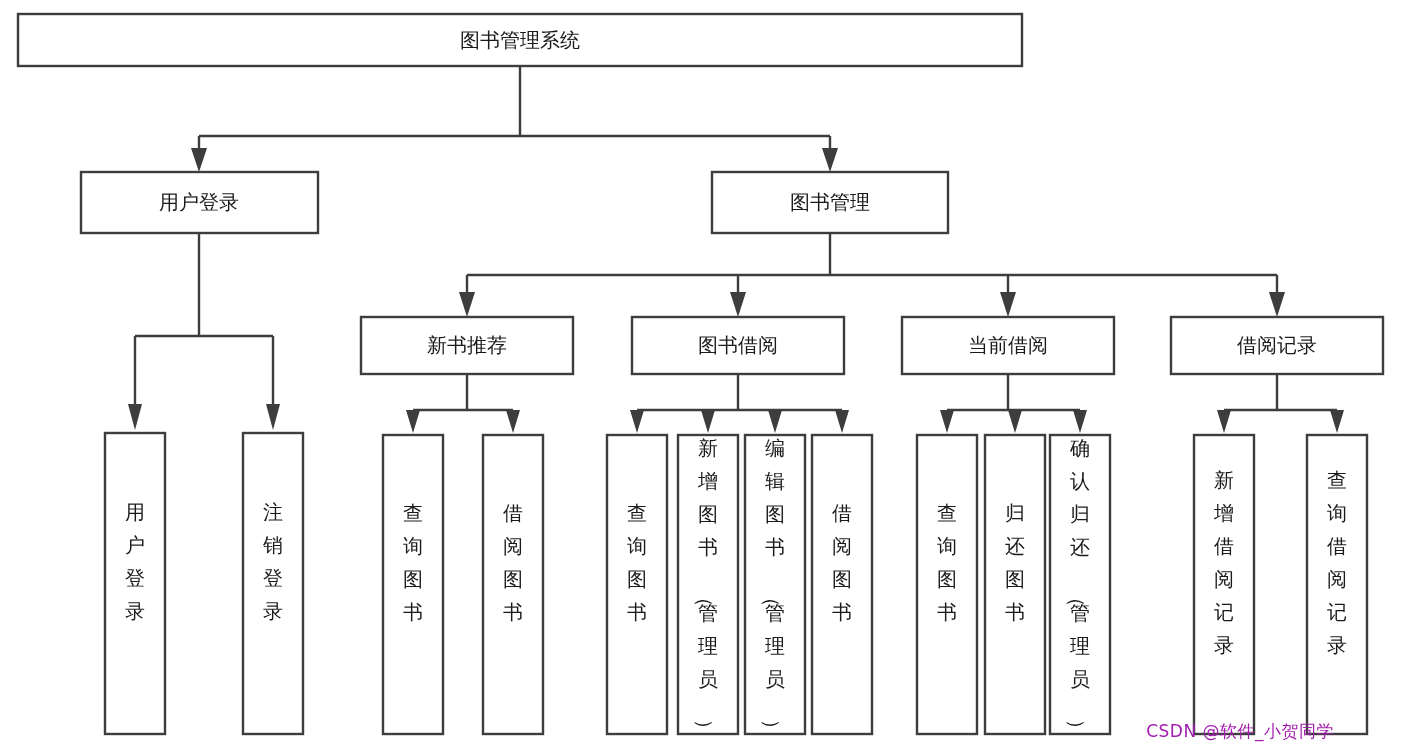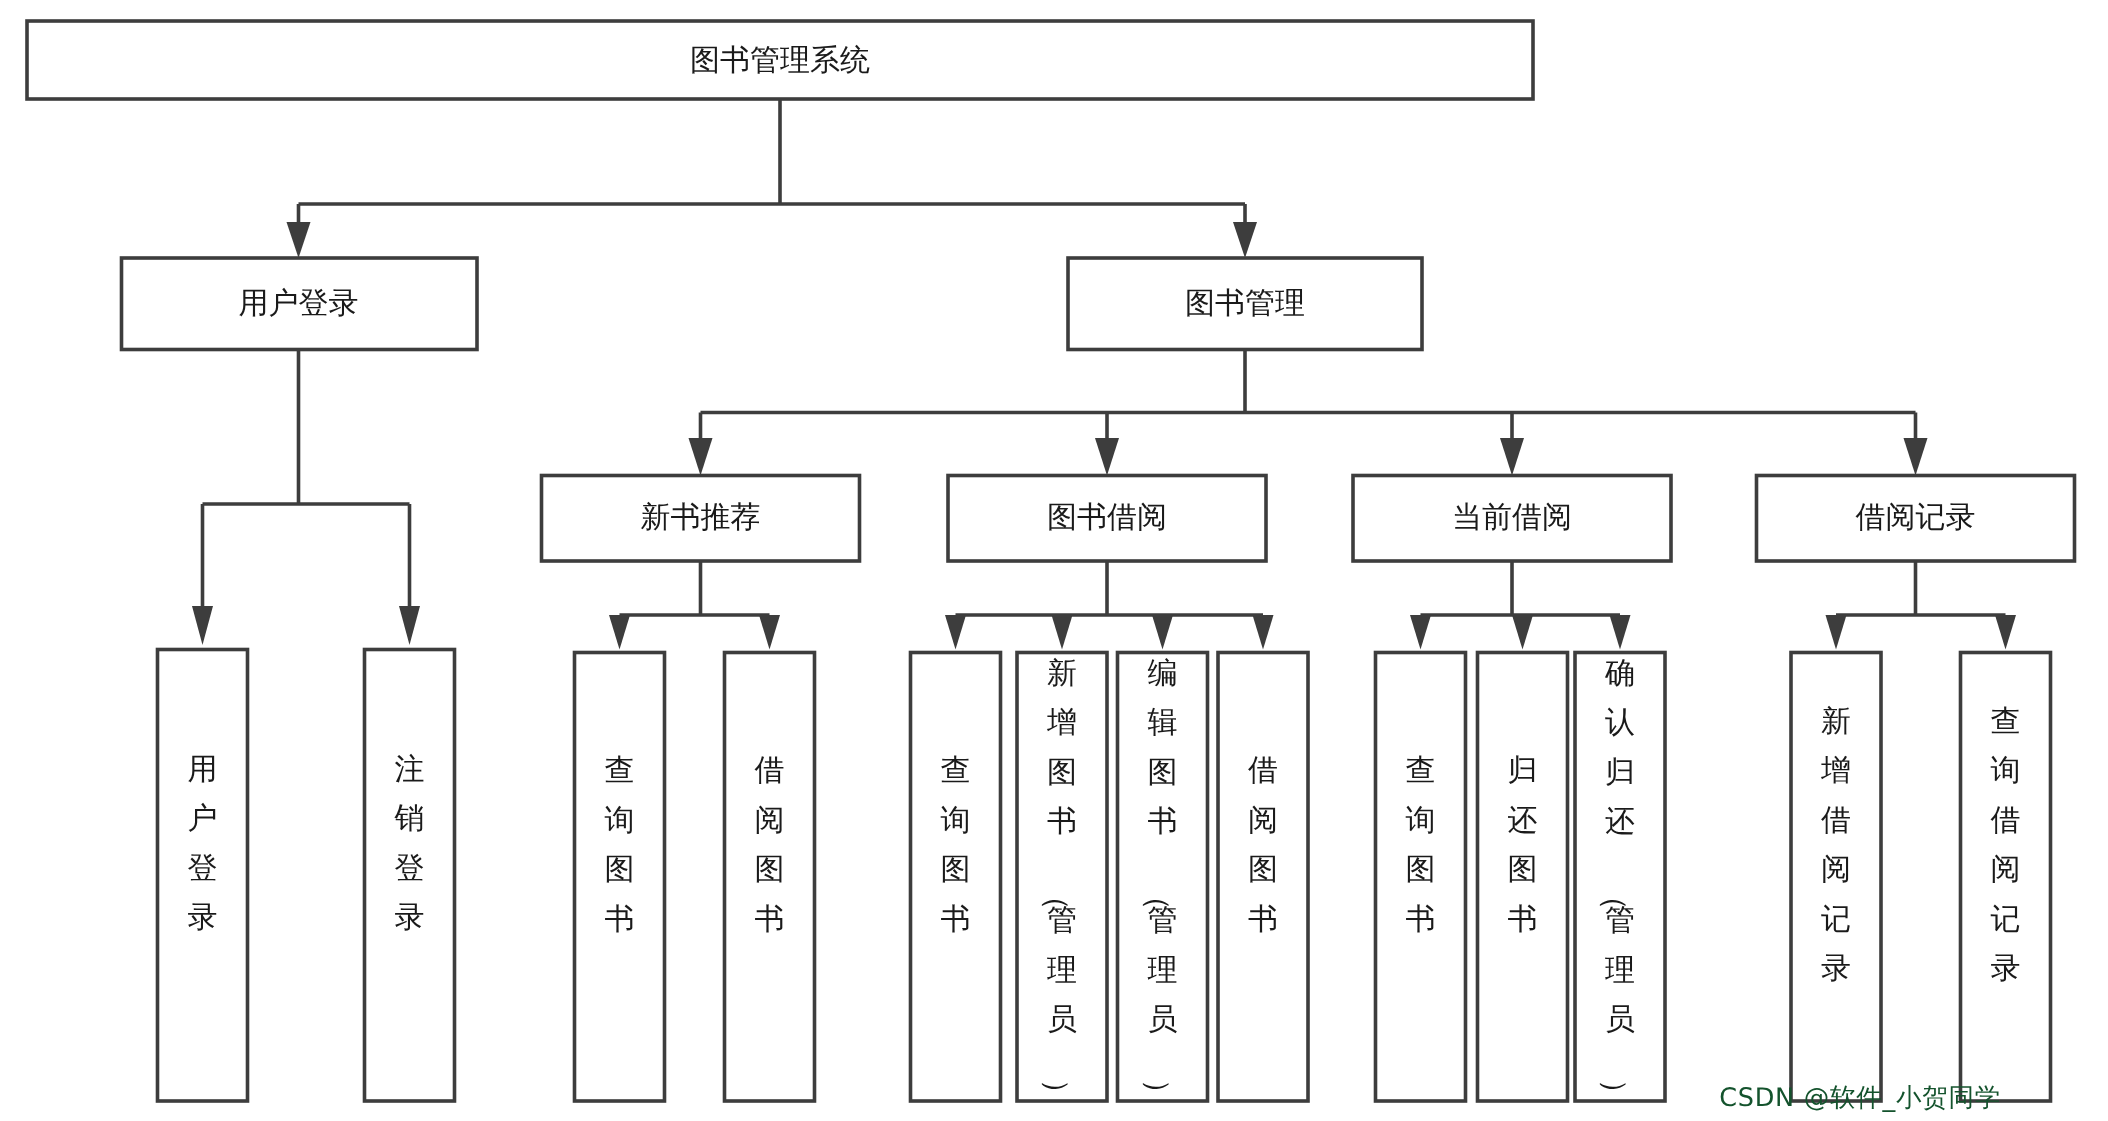--- a/index.html
+++ b/index.html
@@ -53,21 +53,21 @@
     font-size: 20px;
     fill: #1a1a1a;
     text-anchor: middle;
   }
   .watermark-text {
     position: absolute;
     right: 8px;
     bottom: 4px;
     font-family: "DejaVu Sans", "Liberation Sans", sans-serif;
     font-size: 17px;
-    color: #14532d;
+    color: #a21caf;
     white-space: nowrap;
     letter-spacing: 0.5px;
   }
 </style>
 </head>
 <body>
 
 <div id="diagram-root">
   <svg class="diagram-canvas" viewBox="0 0 1405 747" xmlns="http://www.w3.org/2000/svg">
     <defs></defs>

